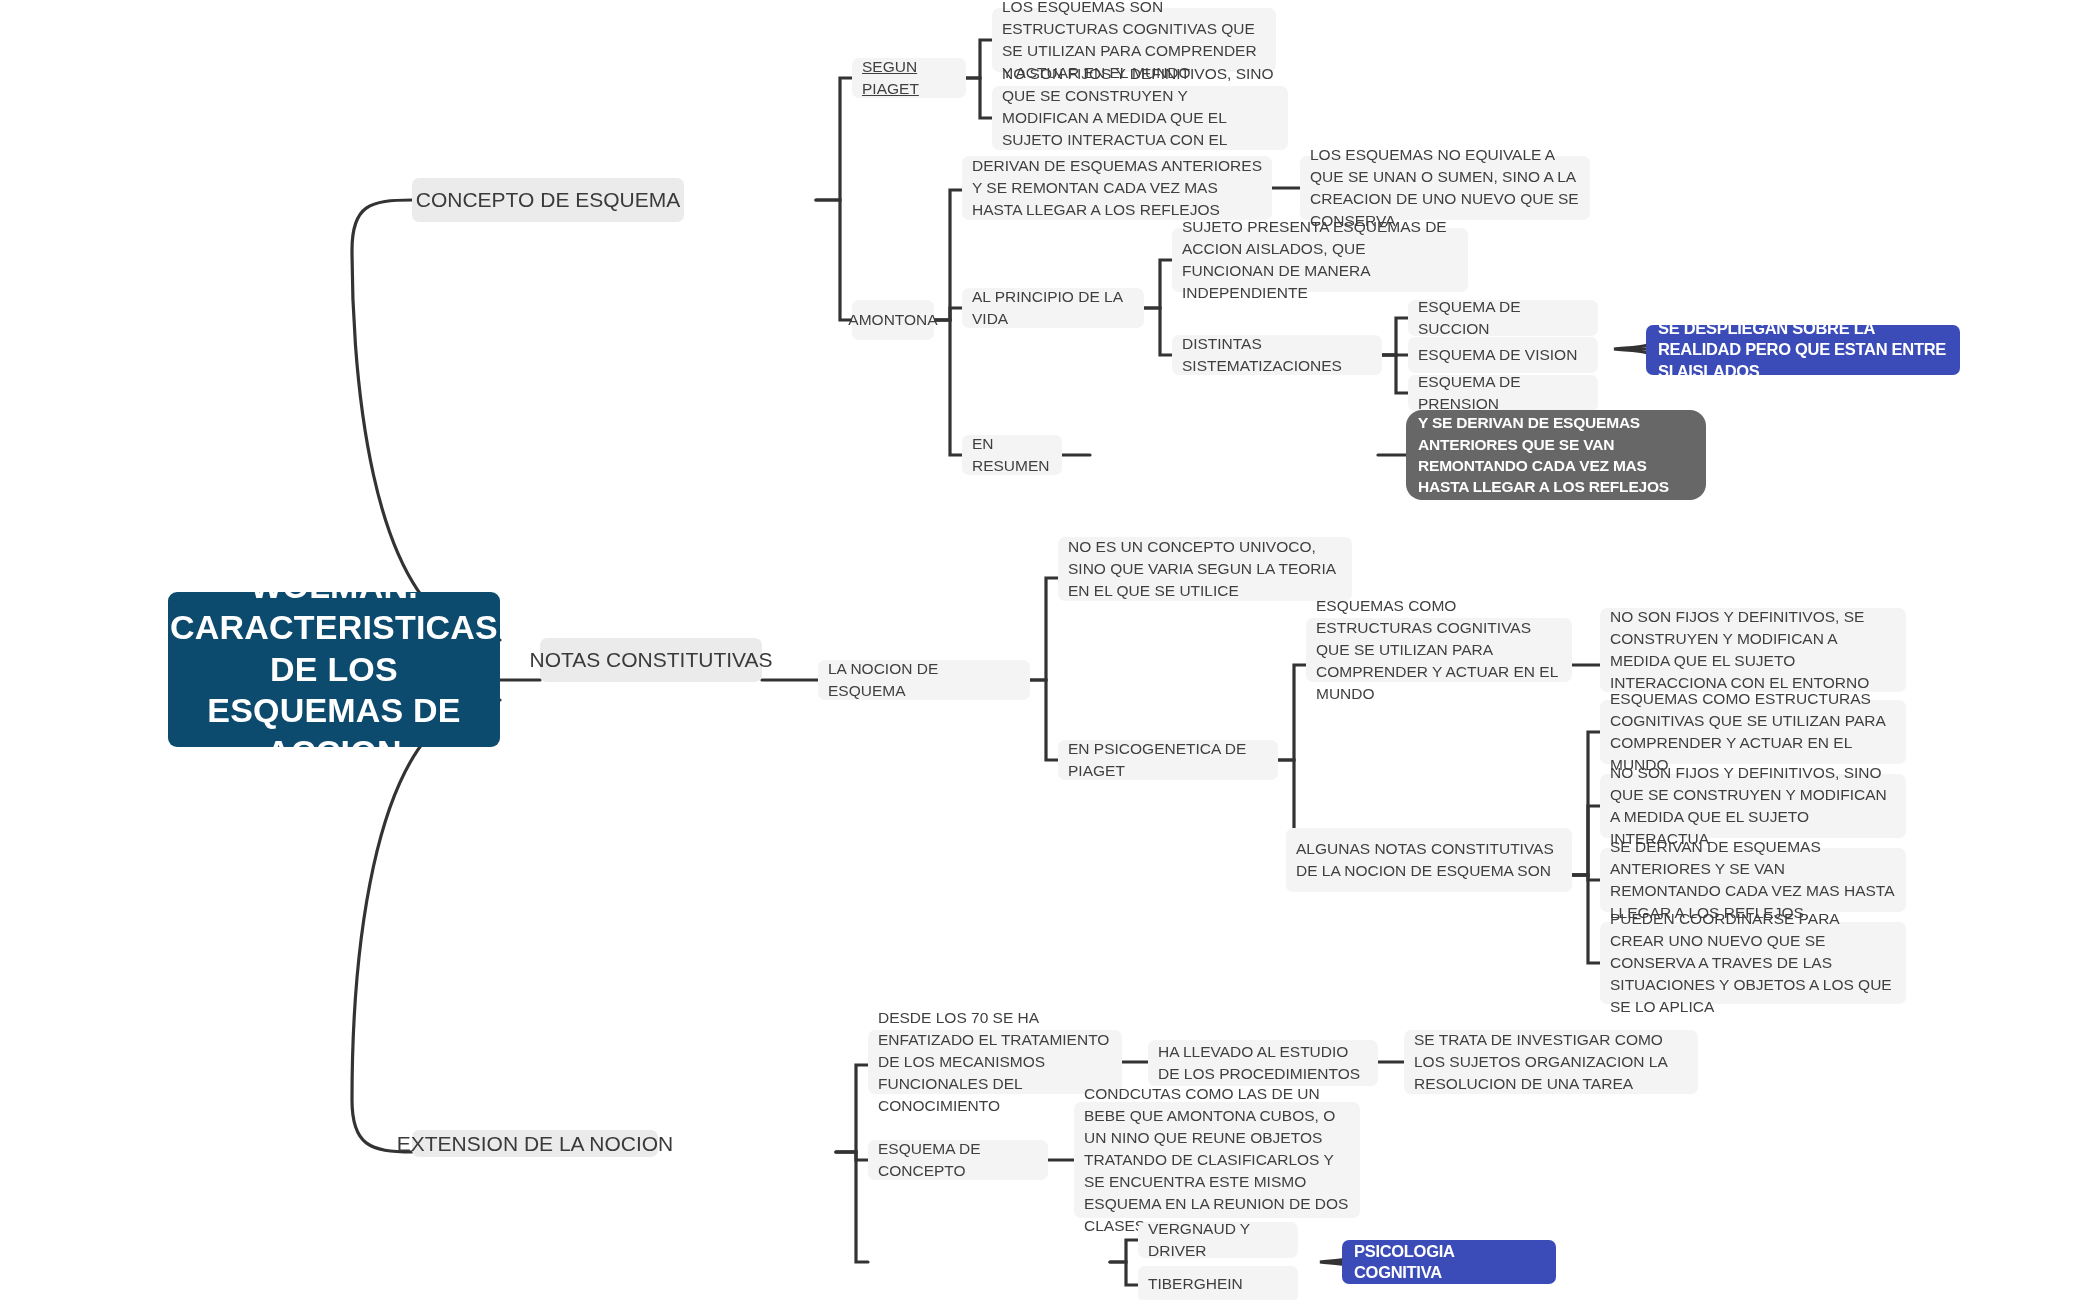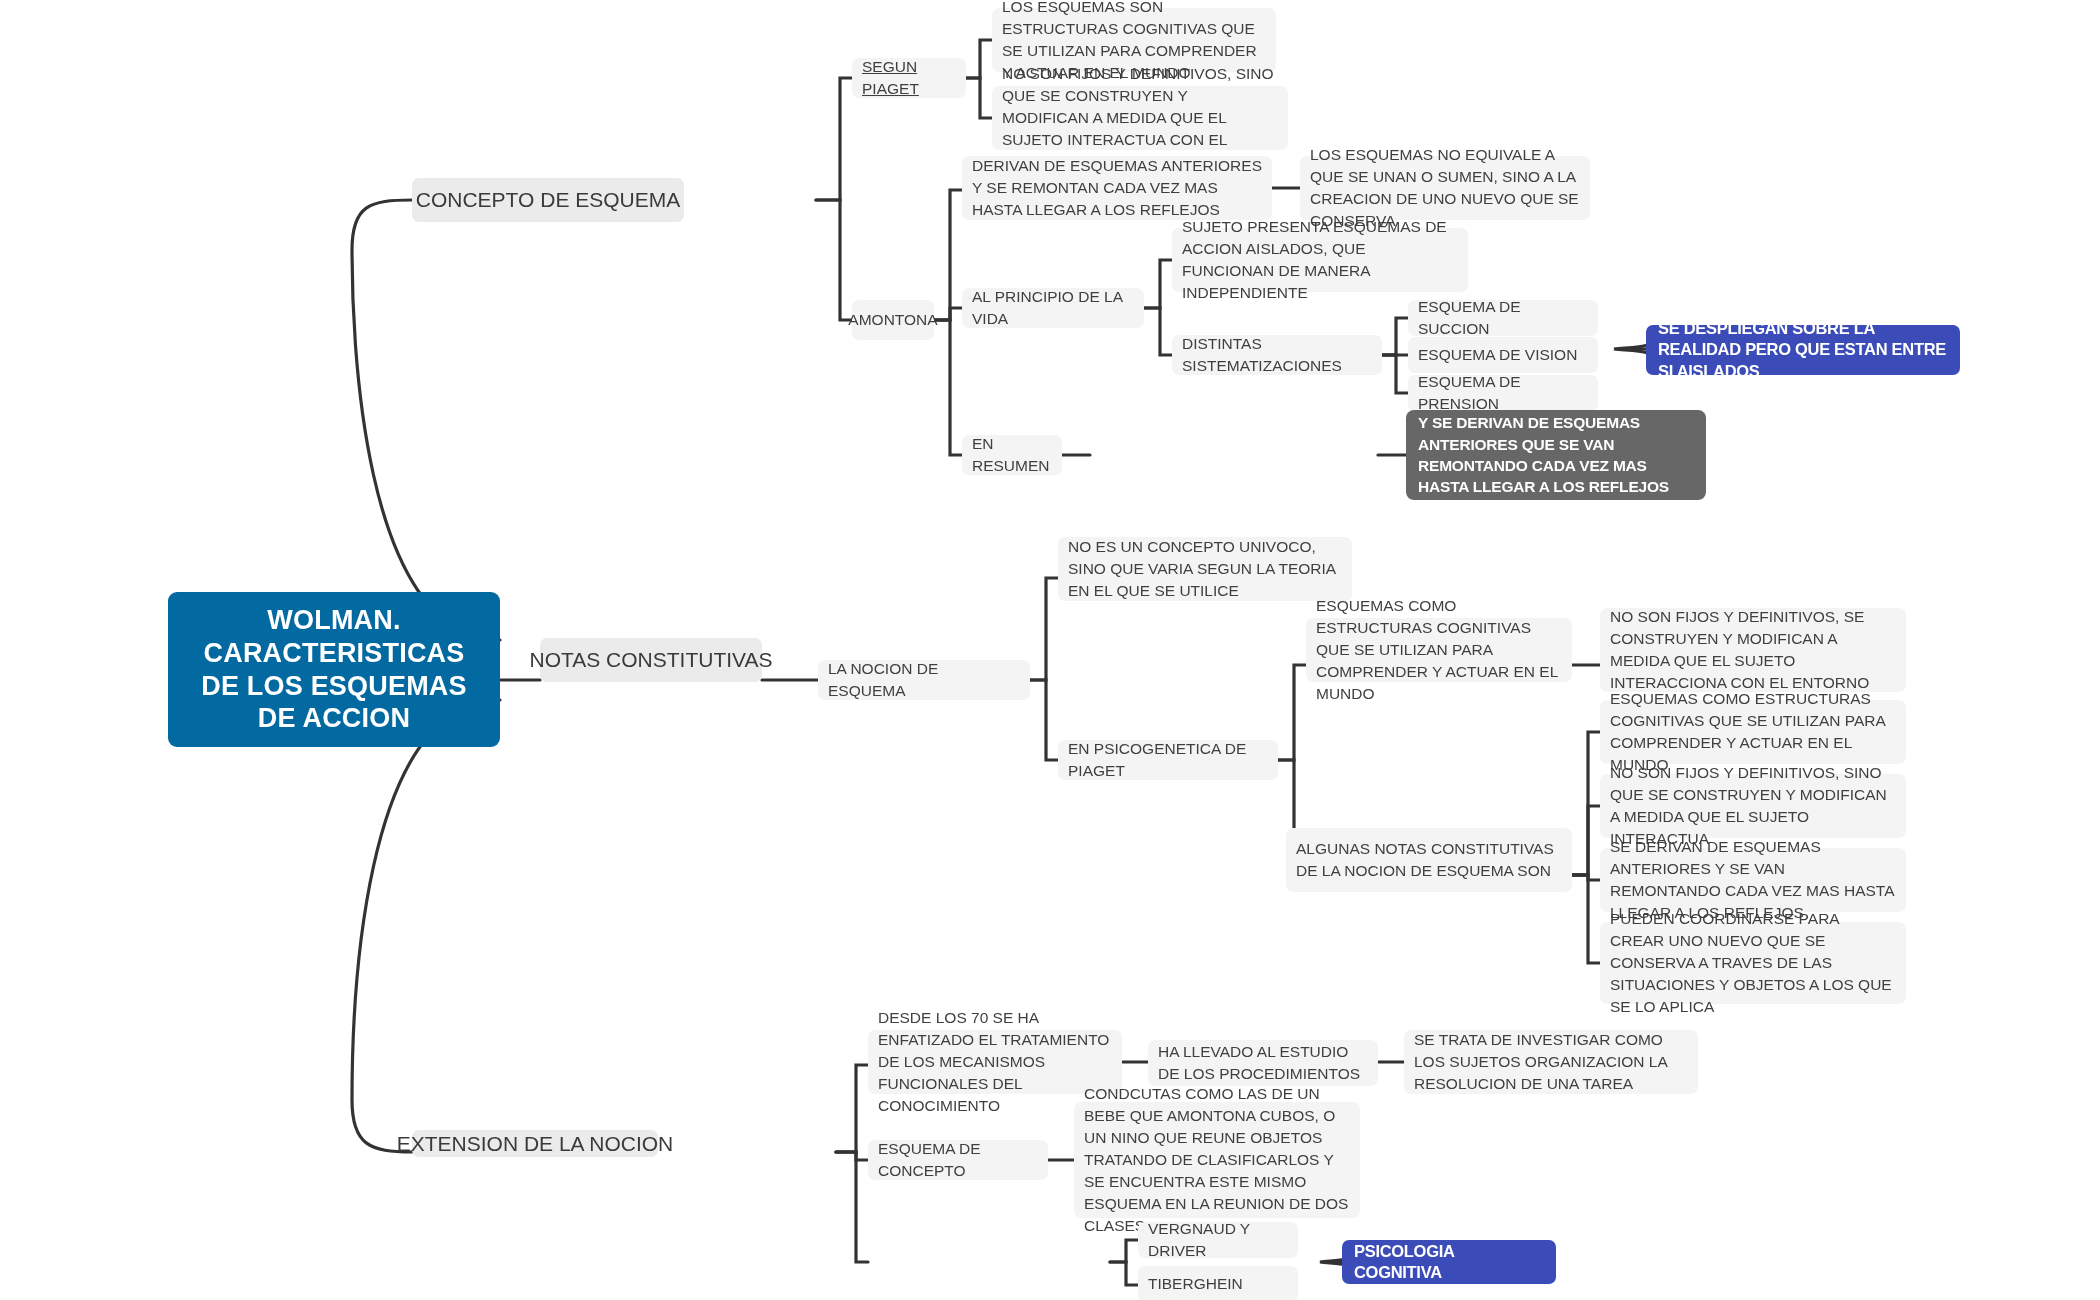--- a/index.html
+++ b/index.html
@@ -11,25 +11,25 @@
     overflow:hidden;
   }
   #stage{position:absolute;left:0;top:0;width:2100px;height:1300px;}
   svg#links{position:absolute;left:0;top:0;width:2100px;height:1300px;pointer-events:none;}
   svg#links path, svg#links line{fill:none;stroke:#333333;stroke-width:3.2;stroke-linecap:round;}
 
   .node{position:absolute;box-sizing:border-box;}
 
   
   .root{
-    background:#0369a1;
+    background:#0c4a6e;
     border-radius:9px;
     color:#ffffff;
     font-weight:bold;
-    font-size:27px;
+    font-size:34px;
     line-height:1.22;
     text-align:center;
     display:flex;align-items:center;justify-content:center;
     padding:10px 14px;
     letter-spacing:.2px;
   }
   
   .topic{
     background:#EBEBEB;
     border-radius:7px;
@@ -57,21 +57,21 @@
     color:#ffffff;
     font-weight:bold;
     font-size:16.5px;
     line-height:1.3;
     padding:8px 12px;
     display:flex;align-items:center;
     letter-spacing:-0.3px;
   }
   .gray{
     background:#676767;
-    border-radius:8px;
+    border-radius:16px;
     color:#ffffff;
     font-weight:bold;
     font-size:15.5px;
     line-height:1.38;
     padding:8px 12px;
     display:flex;align-items:center;
     letter-spacing:-0.2px;
   }
 </style>
 </head>

